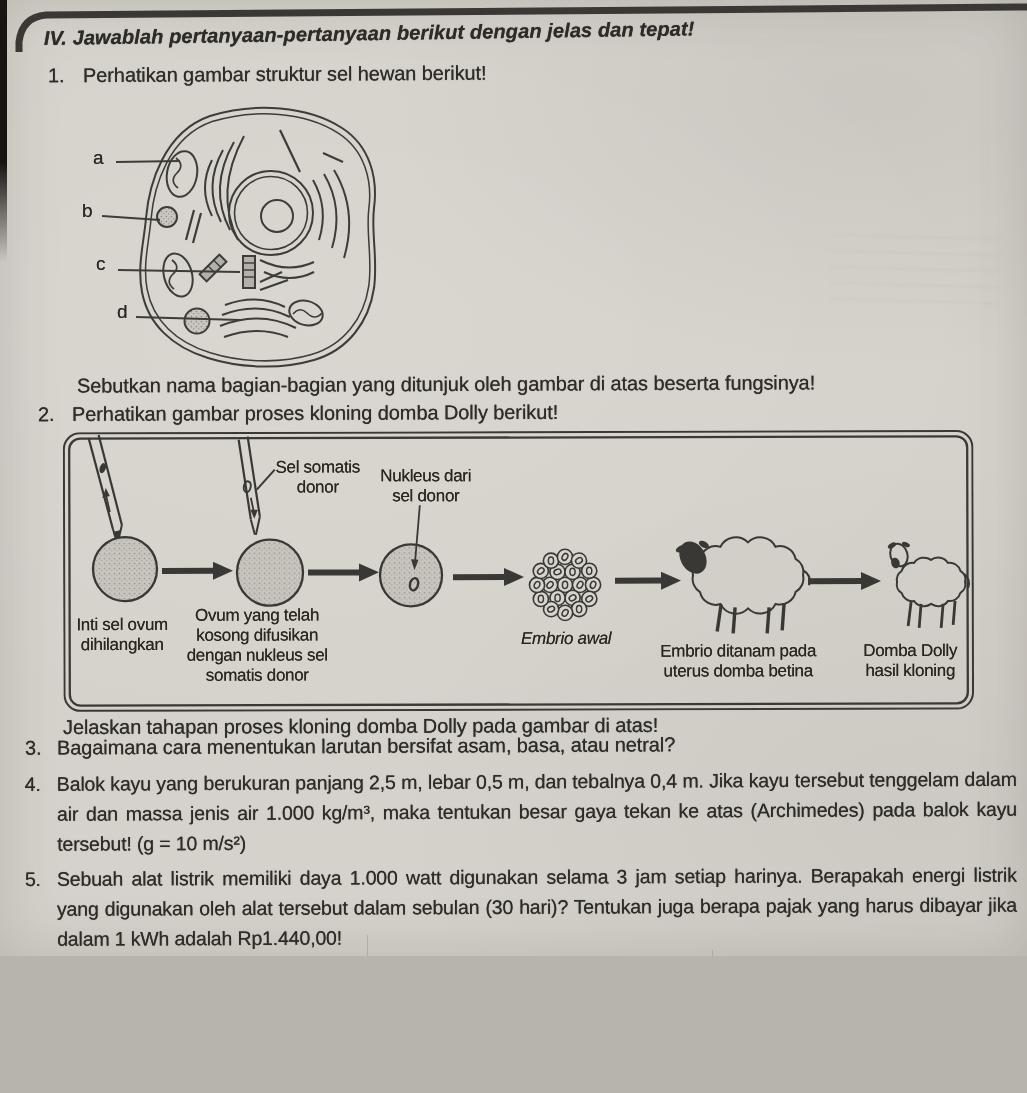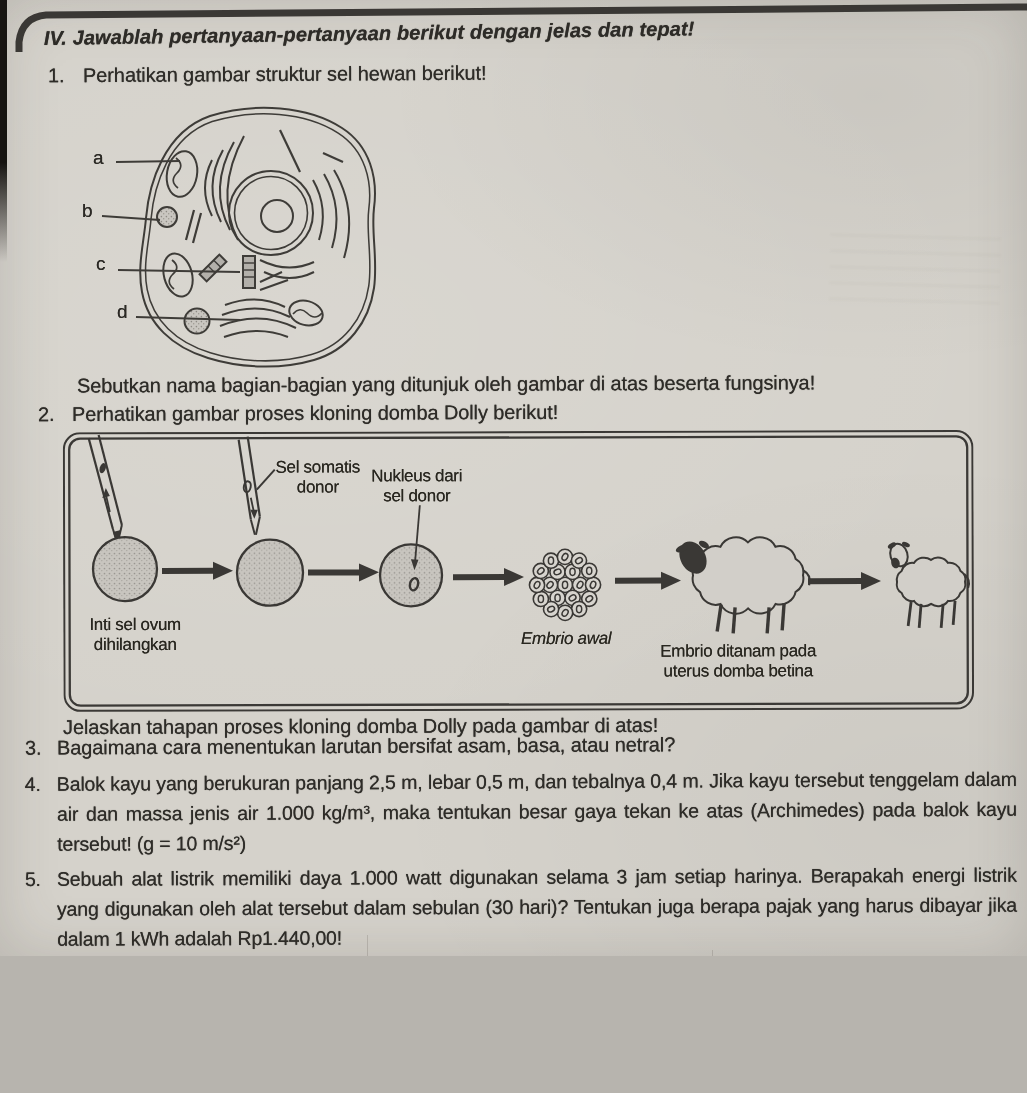--- a/index.html
+++ b/index.html
@@ -61,22 +61,22 @@
   .cell-figure{position:absolute;left:60px;top:100px;width:348px;height:278px;}
   .cell-figure svg{position:absolute;left:0;top:0;}
   .cell-label{position:absolute;font-size:19px;color:#2b2925;text-shadow:0 0 .6px rgba(43,41,37,.9);}
   .la{left:33px;top:47px;} .lb{left:22px;top:100px;} .lc{left:36px;top:153px;} .ld{left:57px;top:201px;}
 
   .cloning-box{position:absolute;left:63px;top:431px;width:911px;height:280px;transform:rotate(-.15deg);}
   .cloning-box svg{position:absolute;left:0;top:0;}
   .clab{position:absolute;font-size:17px;line-height:20px;text-align:center;letter-spacing:-.3px;
         color:#28261f;text-shadow:0 0 .6px rgba(40,38,31,.85);}
   .lab-donor{left:204px;top:26px;width:102px;}
-  .lab-nuk{left:300px;top:35px;width:108px;}
-  .lab-inti{left:5px;top:183px;width:108px;padding-left:13px;}
+  .lab-nuk{left:309px;top:35px;width:108px;}
+  .lab-inti{left:5px;top:183px;width:108px;}
   .lab-ovum{left:119px;top:174px;width:150px;}
   .lab-embrio{left:448px;top:198px;width:110px;font-style:italic;}
   .lab-implant{left:577px;top:211px;width:196px;text-align:center;}
   .lab-dolly{left:782px;top:211px;width:130px;}
 </style>
 </head>
 <body>
 
 <div class="page">
 
@@ -329,22 +329,24 @@
           <line x1="880" y1="174" x2="878" y2="198" stroke-width="2.8"></line>
           <line x1="892" y1="171" x2="890" y2="195" stroke-width="2.8"></line>
           <path d="M901,144 q7,6 4,14" stroke-width="2.2"></path>
         </g>
       </g>
     </svg>
 
     <div class="clab lab-donor">Sel somatis donor</div>
     <div class="clab lab-nuk">Nukleus dari sel donor</div>
     <div class="clab lab-inti">Inti sel ovum dihilangkan</div>
+    <div class="clab lab-ovum">Ovum yang telah kosong difusikan dengan nukleus sel somatis donor</div>
     <div class="clab lab-embrio">Embrio awal</div>
     <div class="clab lab-implant">Embrio ditanam pada uterus domba betina</div>
+    <div class="clab lab-dolly">Domba Dolly hasil kloning</div>
   </div>
 
   <div class="q-follow f2 scan-text">Jelaskan tahapan proses kloning domba Dolly pada gambar di atas!</div>
 
   <div class="q-line q3 scan-text">
     <span class="q-num">3.</span>
     <span class="q-text">Bagaimana cara menentukan larutan bersifat asam, basa, atau netral?</span>
   </div>
 
   <div class="q-para q4 scan-text">

